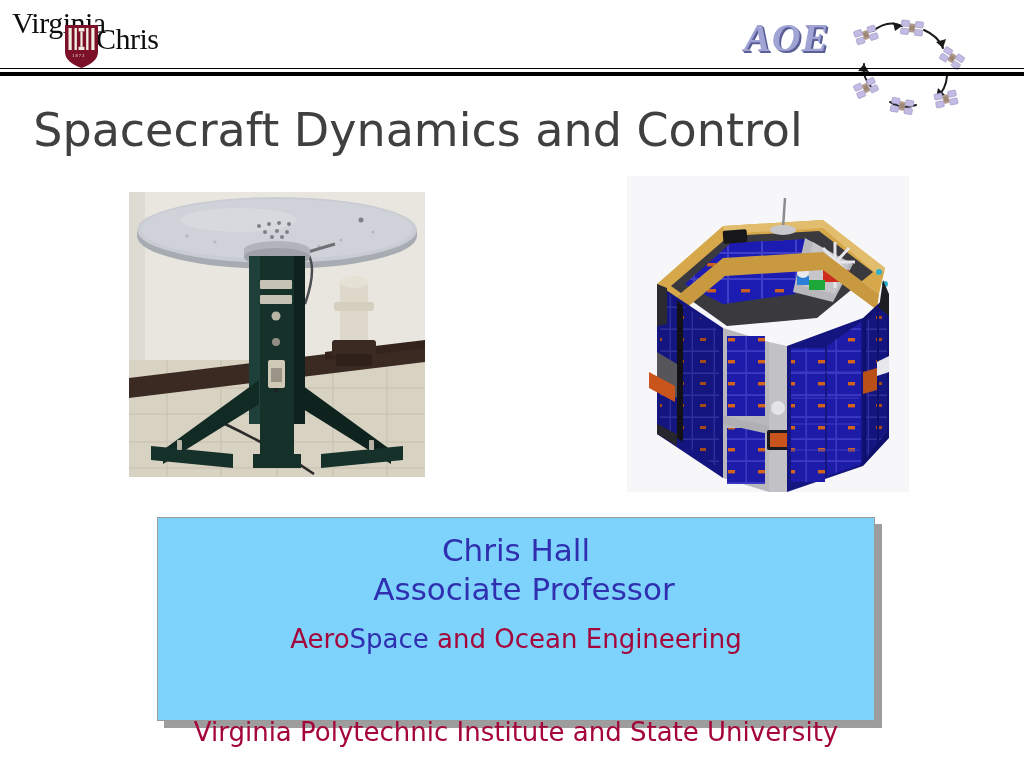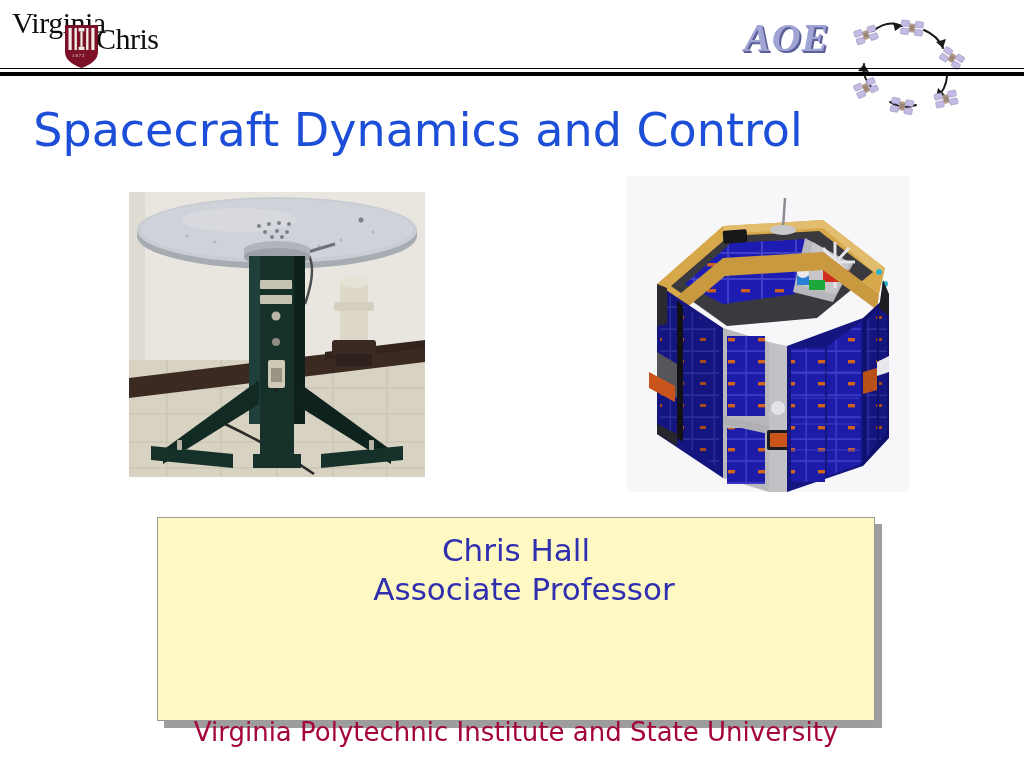--- a/index.html
+++ b/index.html
@@ -102,21 +102,21 @@
 
   
   #slide-title {
     position: absolute;
     left: 0; top: 104px;
     width: 836px;
     text-align: center;
     font-family: "DejaVu Sans", sans-serif;
     font-size: 46px;
     font-weight: 400;
-    color: #1d4ed8;
+    color: #404040;
     letter-spacing: 0px;
     line-height: 1.15;
     white-space: nowrap;
   }
 
   
   #airbearing-photo {
     position: absolute;
     left: 129px; top: 192px;
     width: 296px;
@@ -132,21 +132,21 @@
     overflow: hidden;
     background: #f7f7f9;
   }
 
   
   #credits-box {
     position: absolute;
     left: 157px; top: 517px;
     width: 718px;
     height: 204px;
-    background: #fef9c3;
+    background: #7dd3fc;
     border: 1px solid #9a9a9a;
     box-shadow: 7px 7px 0 0 #9d9d9d;
     box-sizing: border-box;
   }
   .credit-line {
     text-align: center;
     font-family: "DejaVu Sans", sans-serif;
     white-space: nowrap;
     line-height: 1.18;
   }
@@ -429,14 +429,17 @@
     </g>
 
     <path d="M30 108 L30 150 L40 148 L40 112 Z" fill="#2a2a30"></path>
     <path d="M256 104 L262 118 L262 140 L252 132 Z" fill="#1d1d22"></path>
   </svg>
 </div>
 
 <div id="credits-box">
   <div id="credit-name" class="credit-line">Chris Hall</div>
   <div id="credit-role" class="credit-line">Associate Professor</div>
+  <div id="credit-department" class="credit-line">
+    <span>Aero</span><span class="dept-space">Space</span><span> and Ocean Engineering</span>
+  </div>
   <div id="credit-institution" class="credit-line">Virginia Polytechnic Institute and State University</div>
 </div>
 
 </body></html>

